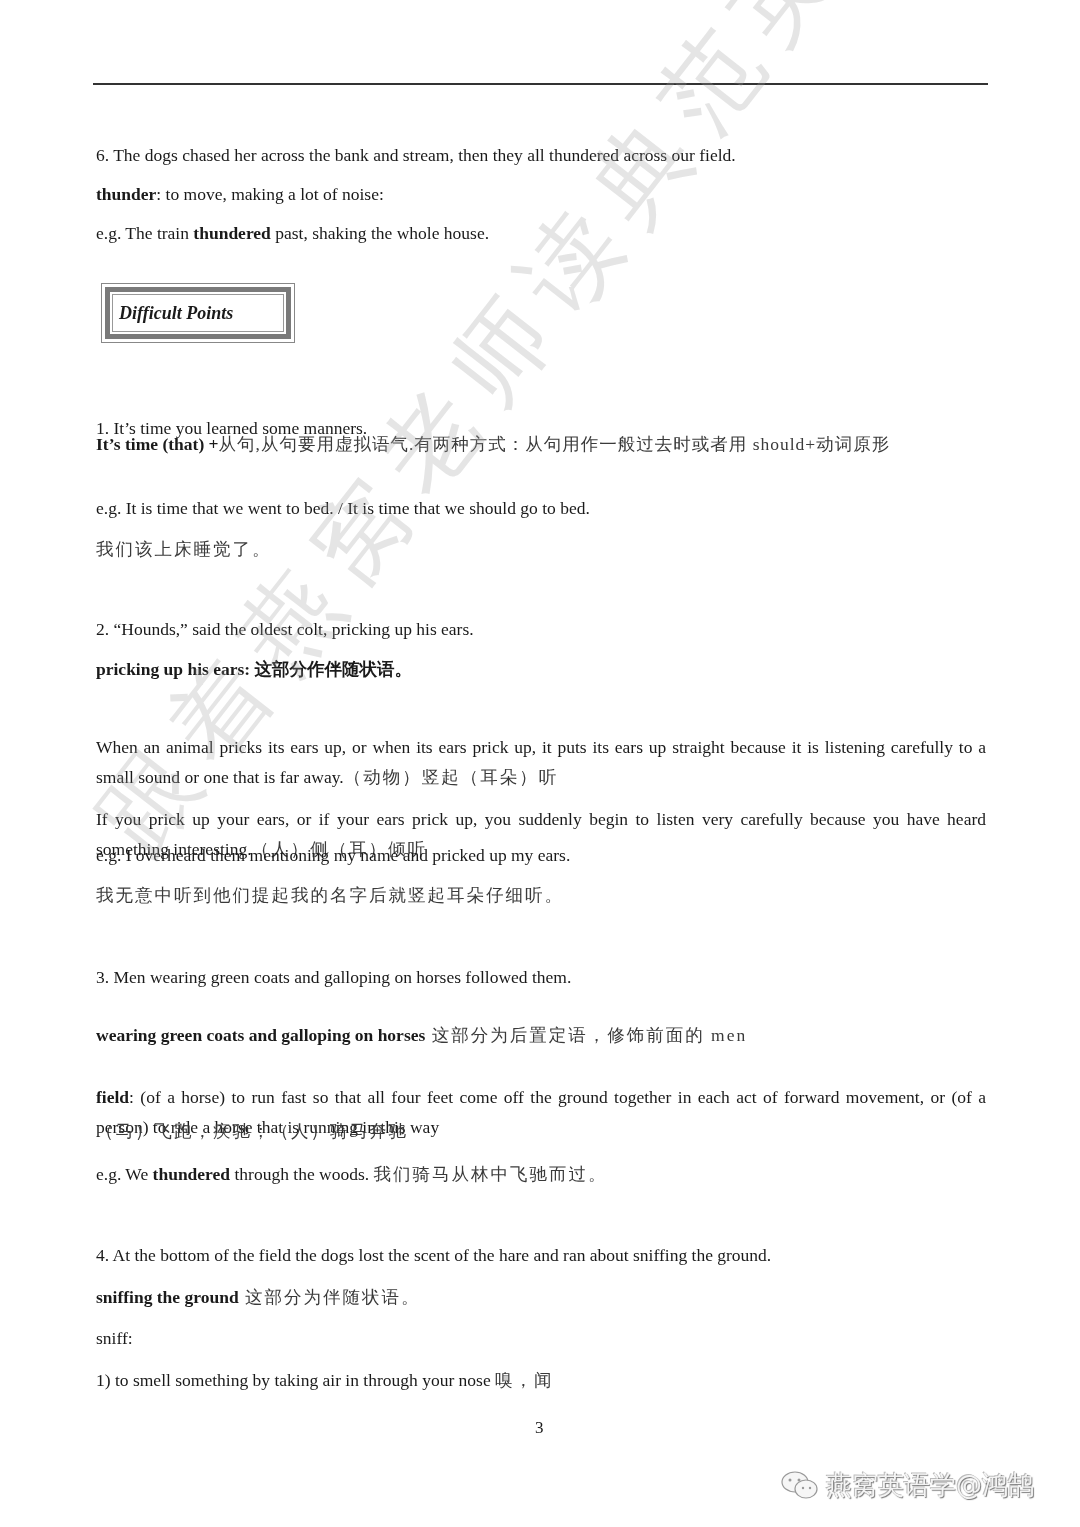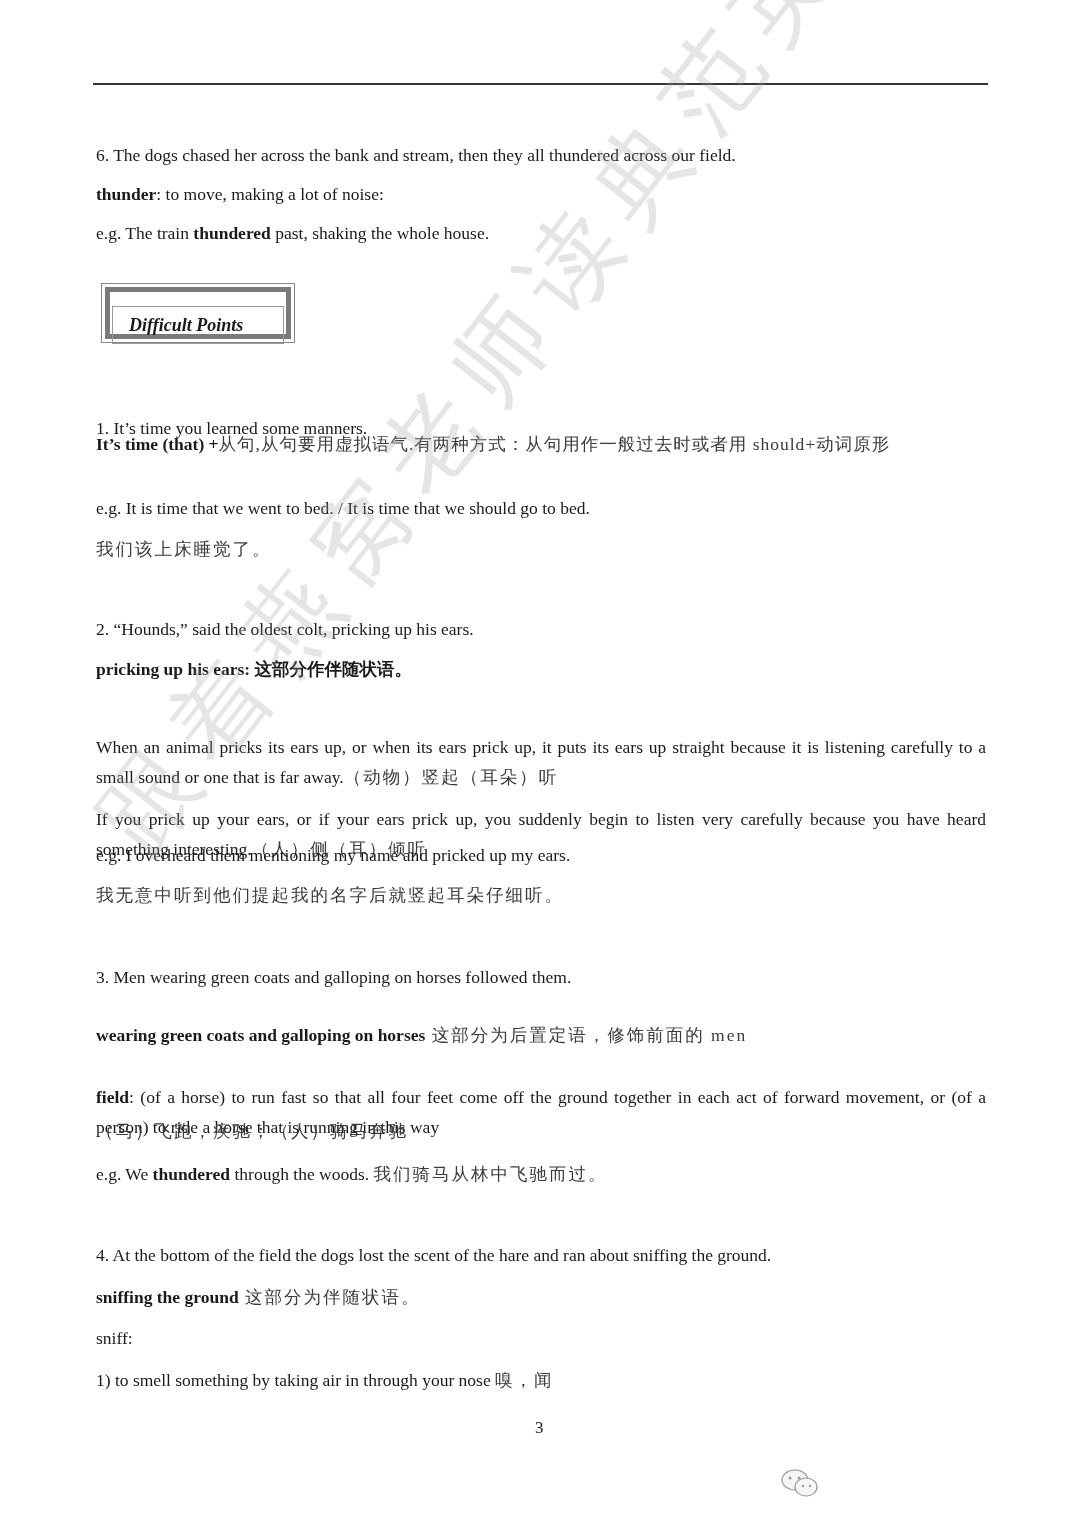--- a/index.html
+++ b/index.html
@@ -7,22 +7,22 @@
          font-family: "Liberation Serif", "DejaVu Serif", serif; color: #1a1a1a; }
   .header-rule { position: absolute; left: 93px; top: 83px; width: 895px; height: 2px; background: #333; }
   .line { position: absolute; left: 96px; font-size: 17.5px; line-height: 22px; white-space: nowrap; }
   .para { position: absolute; left: 96px; width: 890px; font-size: 17.5px; line-height: 30px; text-align: justify; margin-top: 36px; }
   b { font-weight: bold; }
   .cn { color: #3a3a3a; letter-spacing: 2px; }
   .box-outer { position: absolute; left: 101px; top: 283px; width: 194px; height: 60px;
                border: 1px solid #888; box-sizing: border-box; padding: 3px; }
   .box-mid { width: 100%; height: 100%; border: 5px solid #7a7a7a; box-sizing: border-box; padding: 2px; }
   .box-inner { width: 100%; height: 100%; border: 1px solid #999; box-sizing: border-box;
-               display: flex; align-items: center; padding-left: 16px;
-               font-style: italic; font-weight: bold; font-size: 18px; margin-top: 12px; }
+               display: flex; align-items: center; padding-left: 6px;
+               font-style: italic; font-weight: bold; font-size: 18px; }
   .page-num { position: absolute; left: 535px; top: 1418px; font-size: 17px; }
   .watermark-diag { position: absolute; left: 70px; top: 800px; font-size: 96px; color: rgba(160,160,160,0.28);
                     transform: rotate(-52deg); transform-origin: left top; white-space: nowrap;
                     font-family: "DejaVu Sans", sans-serif; letter-spacing: 18px; pointer-events: none; }
   .wm-bottom { position: absolute; left: 780px; top: 1468px; display: flex; align-items: center; gap: 6px;
                font-family: "DejaVu Sans", sans-serif; font-size: 26px; color: #f4f4f4;
                text-shadow: 1px 1px 1px #777, -1px -1px 0 #bbb; }
   .wechat-icon { width: 40px; height: 32px; position: relative; }
 </style>
 </head>
@@ -68,13 +68,14 @@
 <div class="watermark-diag">跟着燕窝老师读典范英语</div>
 <div class="wm-bottom">
   <svg class="wechat-icon" viewBox="0 0 40 32">
     <ellipse cx="15" cy="12" rx="13" ry="10" fill="#f6f6f6" stroke="#999" stroke-width="1.2"></ellipse>
     <ellipse cx="26" cy="19" rx="11" ry="9" fill="#f6f6f6" stroke="#999" stroke-width="1.2"></ellipse>
     <circle cx="10" cy="10" r="1.5" fill="#999"></circle>
       <circle cx="19" cy="10" r="1.5" fill="#999"></circle>
     <circle cx="23" cy="18" r="1.2" fill="#999"></circle>
       <circle cx="30" cy="18" r="1.2" fill="#999"></circle>
   </svg>
+  <span>燕窝英语学@鸿鹄</span>
 </div>
 
 </body></html>

